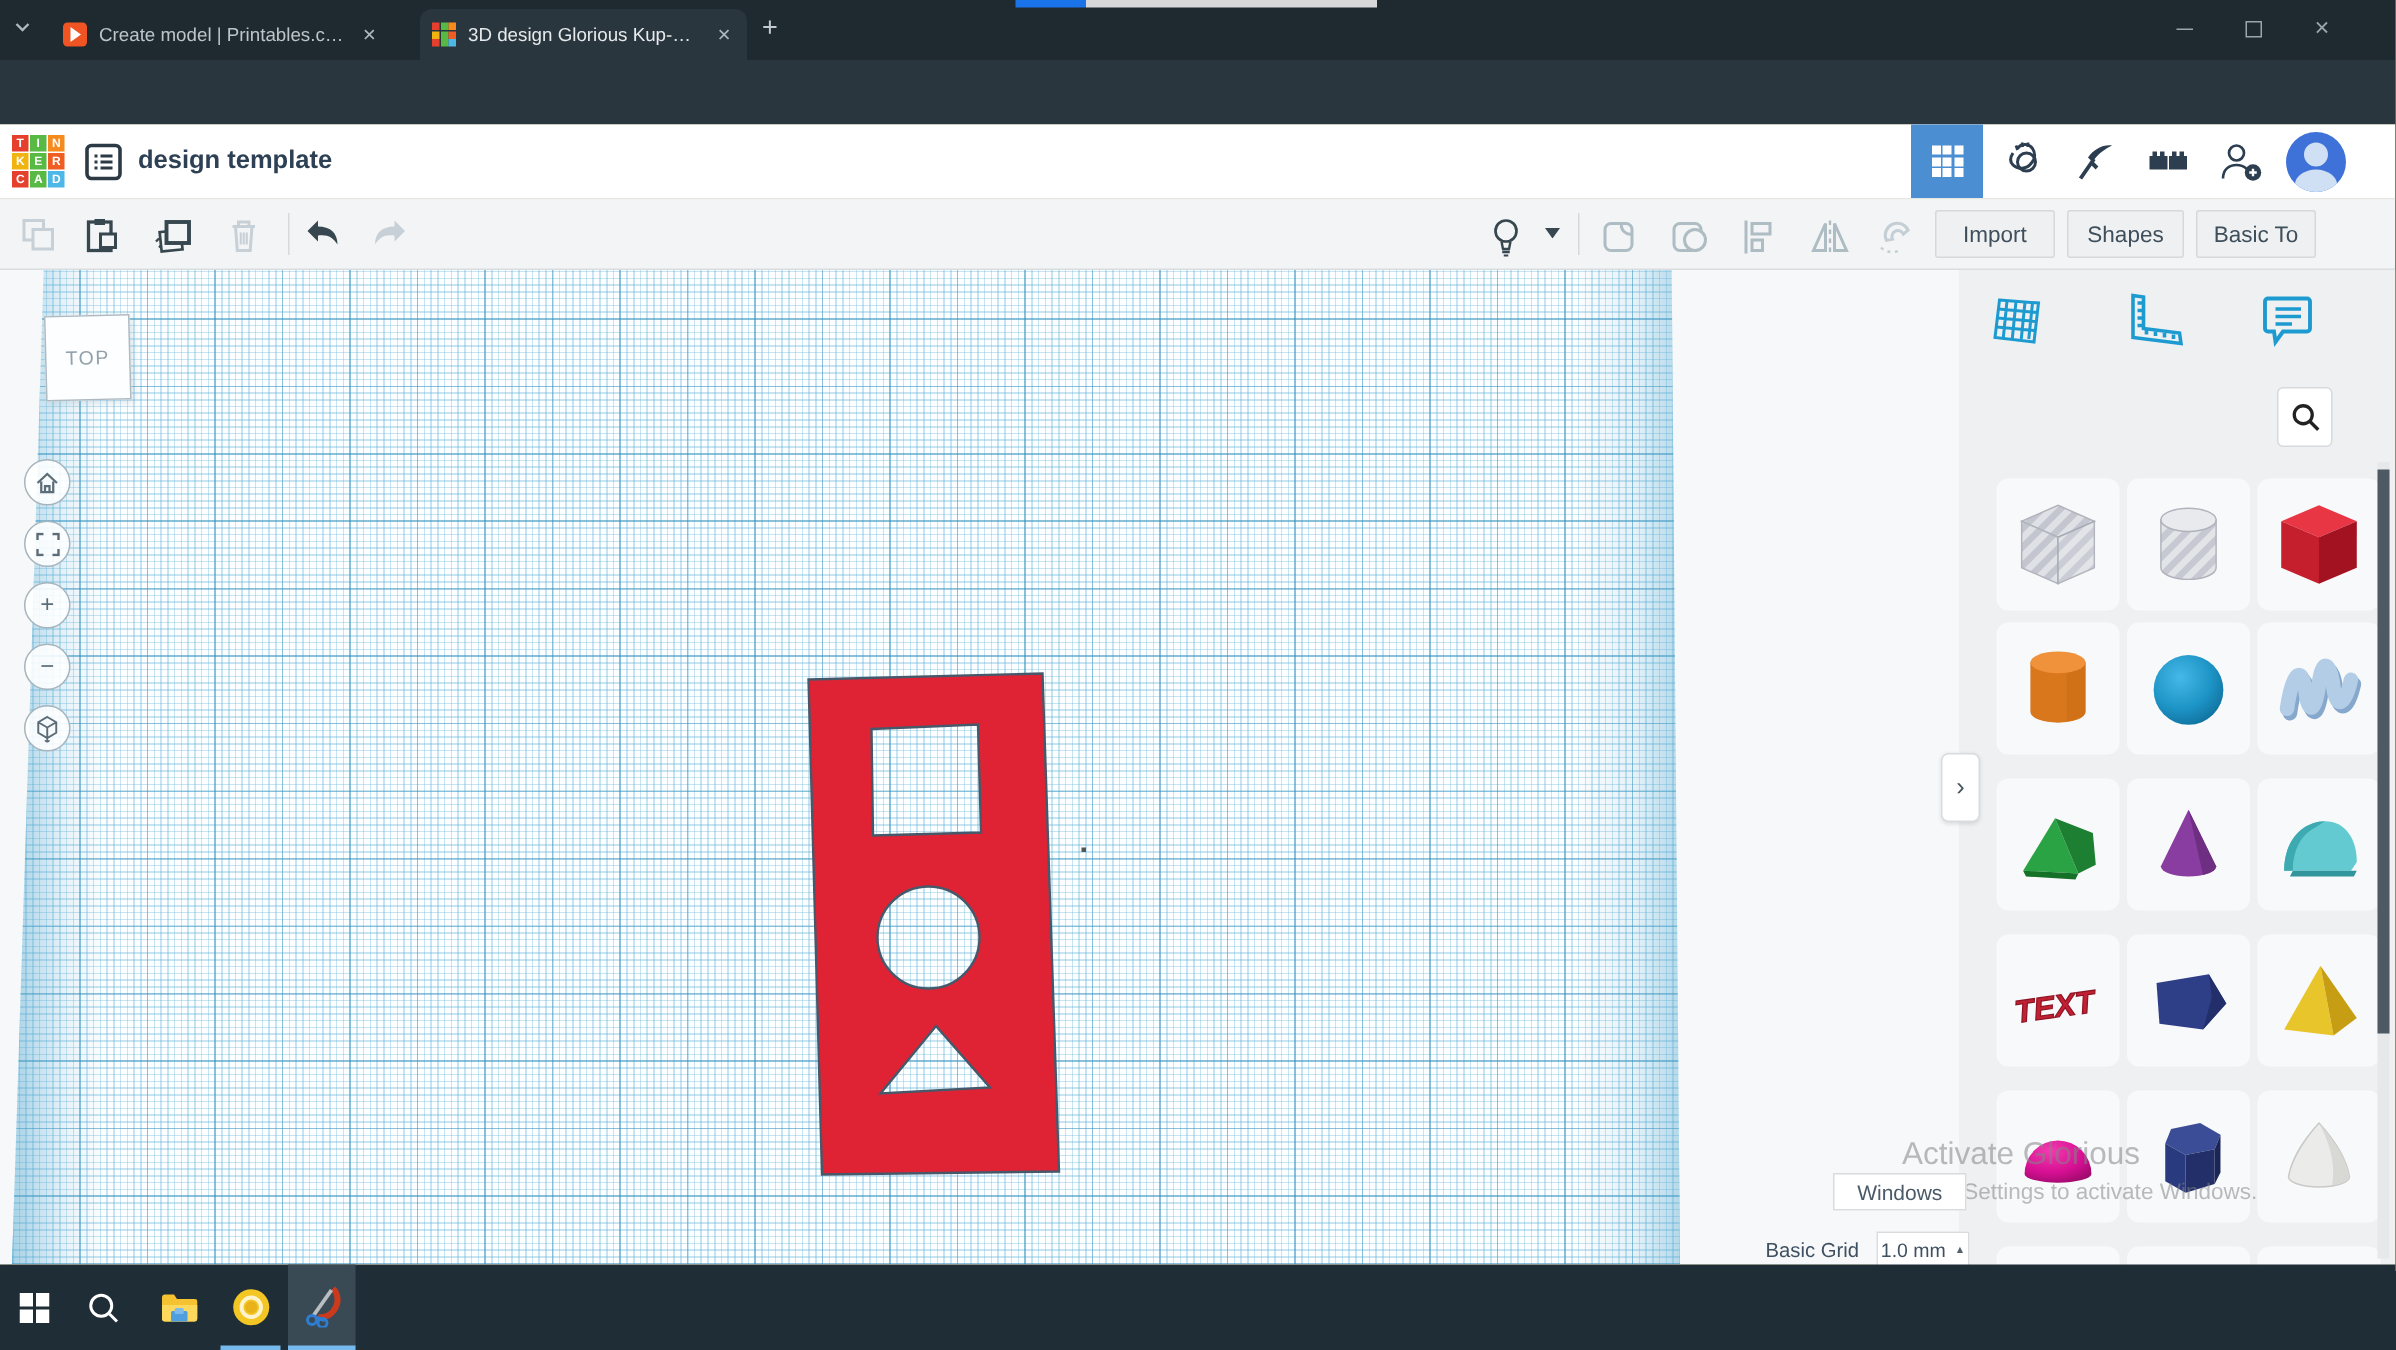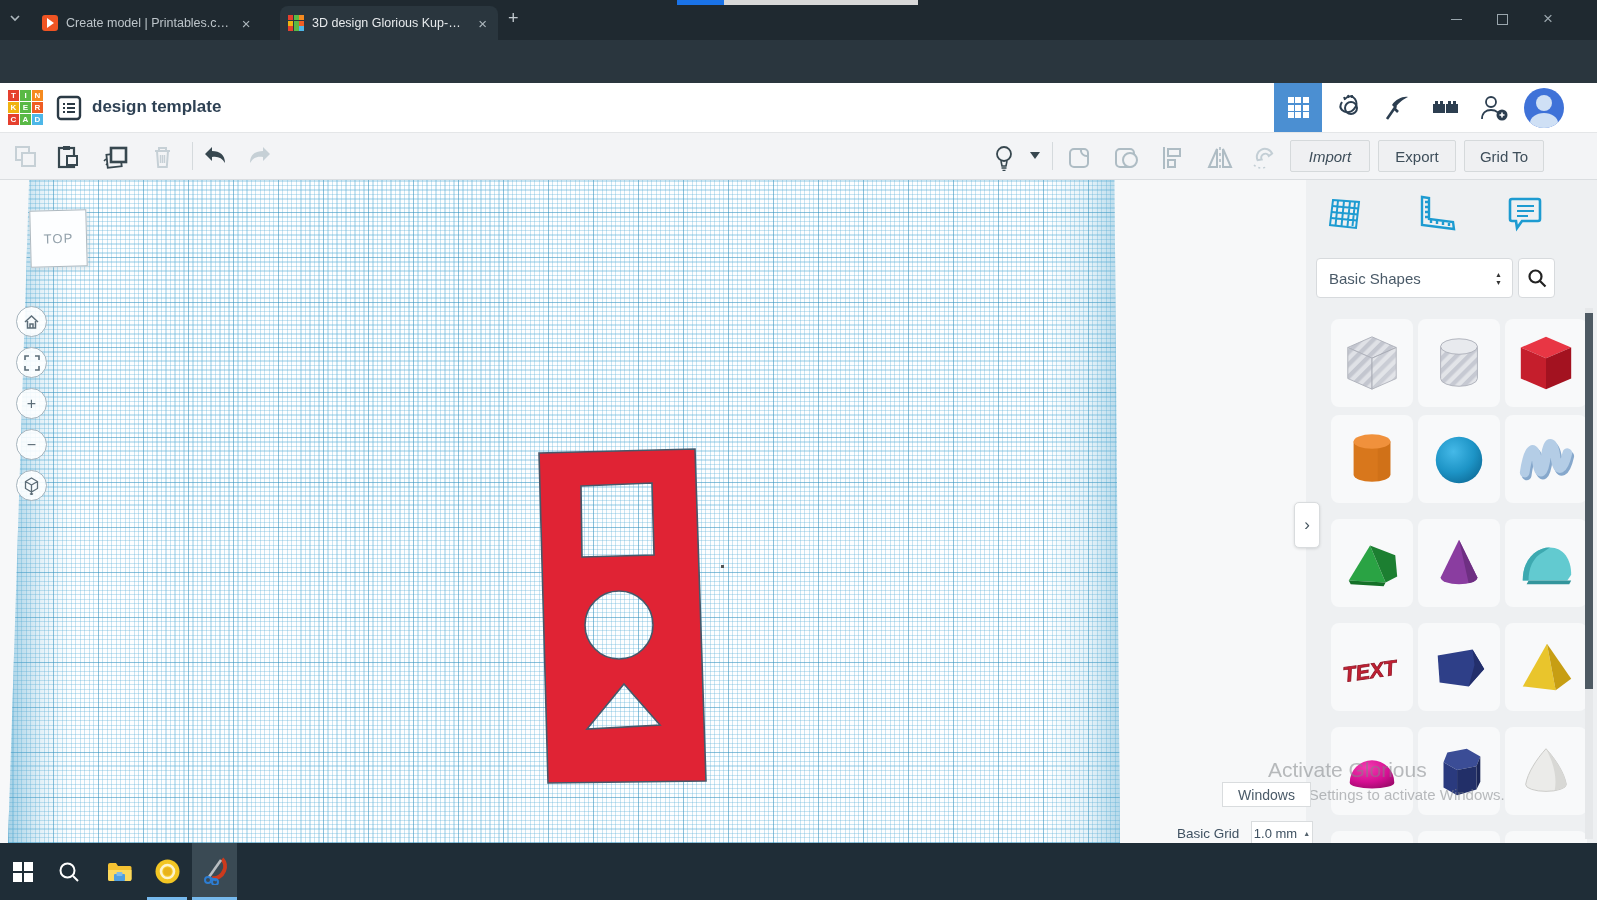--- a/index.html
+++ b/index.html
@@ -337,23 +337,23 @@
           <path d="M11 4L3 22h8zM17 4l8 18h-8z" fill="none" stroke="currentColor" stroke-width="2"></path>
           <path d="M14 2v3M14 8v3M14 14v3M14 20v3" stroke="currentColor" stroke-width="1.6"></path>
         </svg>
     </div>
     <div class="tb-ic" style="left:1250px;color:#c3ced5;">
       <svg width="28" height="27" viewBox="0 0 28 27">
           <path d="M6 12a8 8 0 0 1 16 0l-4 1a4 4 0 0 0-8 0z" fill="none" stroke="currentColor" stroke-width="2" transform="rotate(-25 14 10)"></path>
           <path d="M4 20c3 3 8 4 12 2" stroke="currentColor" stroke-width="1.6" stroke-dasharray="2 3" fill="none"></path>
         </svg>
     </div>
-    <div class="tb-btn" style="left:1290px;width:80px;font-style:italic;">Import</div>
-    <div class="tb-btn" style="left:1378px;width:78px;">Export</div>
-    <div class="tb-btn" style="left:1464px;width:80px;">Grid To</div>
+    <div class="tb-btn" style="left:1290px;width:80px;">Import</div>
+    <div class="tb-btn" style="left:1378px;width:78px;">Shapes</div>
+    <div class="tb-btn" style="left:1464px;width:80px;">Basic To</div>
   </div>
 
   <div class="canvas">
     <div class="workplane"></div>
     <div class="viewcube">TOP</div>
 
     <div class="navcircle" style="top:126px;">
       <svg width="17" height="16" viewBox="0 0 17 16">
           <path d="M2 8l6.5-6L15 8M4.5 7v7h8V7M7 14v-4h3v4" fill="none" stroke="currentColor" stroke-width="1.5"></path>
         </svg>
@@ -398,27 +398,20 @@
           </g>
         </svg>
     </div>
     <div class="panel-ic" style="left:198px;top:13px;">
       <svg width="40" height="40" viewBox="0 0 40 40">
           <path d="M8 6h26a2 2 0 0 1 2 2v18a2 2 0 0 1-2 2H18l-5 7-1-7H8a2 2 0 0 1-2-2V8a2 2 0 0 1 2-2z" fill="none" stroke="currentColor" stroke-width="2.6"></path>
           <path d="M13 13h17M13 18h17M13 23h11" stroke="currentColor" stroke-width="2.2"></path>
         </svg>
     </div>
 
-    <div class="cat-select">
-      <span class="cat-label">Basic Shapes</span>
-      <span class="stepper">
-        <span>▲</span>
-          <span>▼</span>
-      </span>
-    </div>
     <div class="search-btn">
       <svg width="20" height="20" viewBox="0 0 20 20">
           <circle cx="8.5" cy="8.5" r="6" fill="none" stroke="currentColor" stroke-width="2.2"></circle>
           <path d="M13 13l5.5 5.5" stroke="currentColor" stroke-width="2.2"></path>
         </svg>
     </div>
 
     <div class="shape-card" style="left:25px;top:139px;">
       <svg width="62" height="62" viewBox="0 0 64 64">
         <defs>

